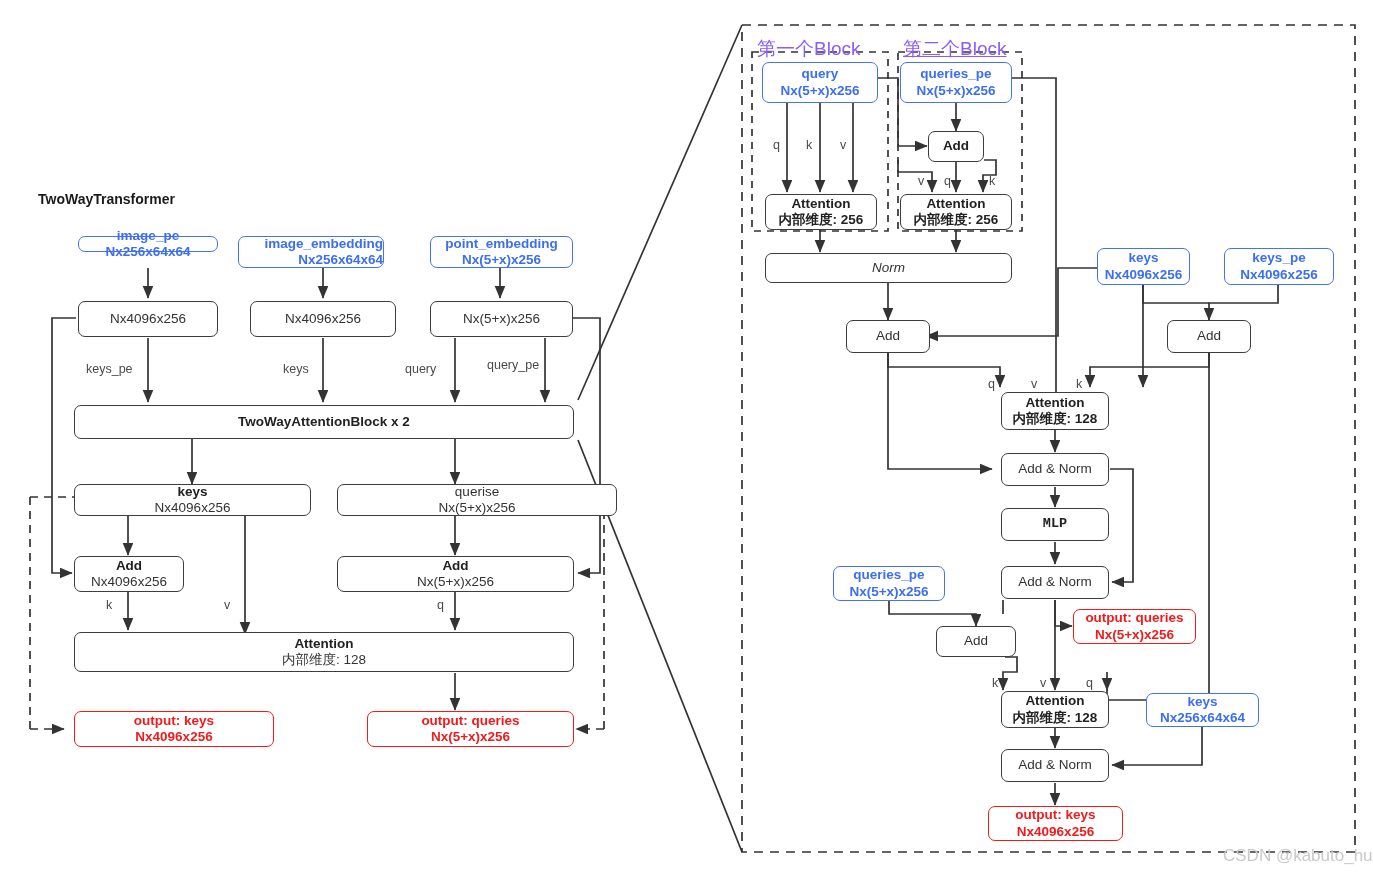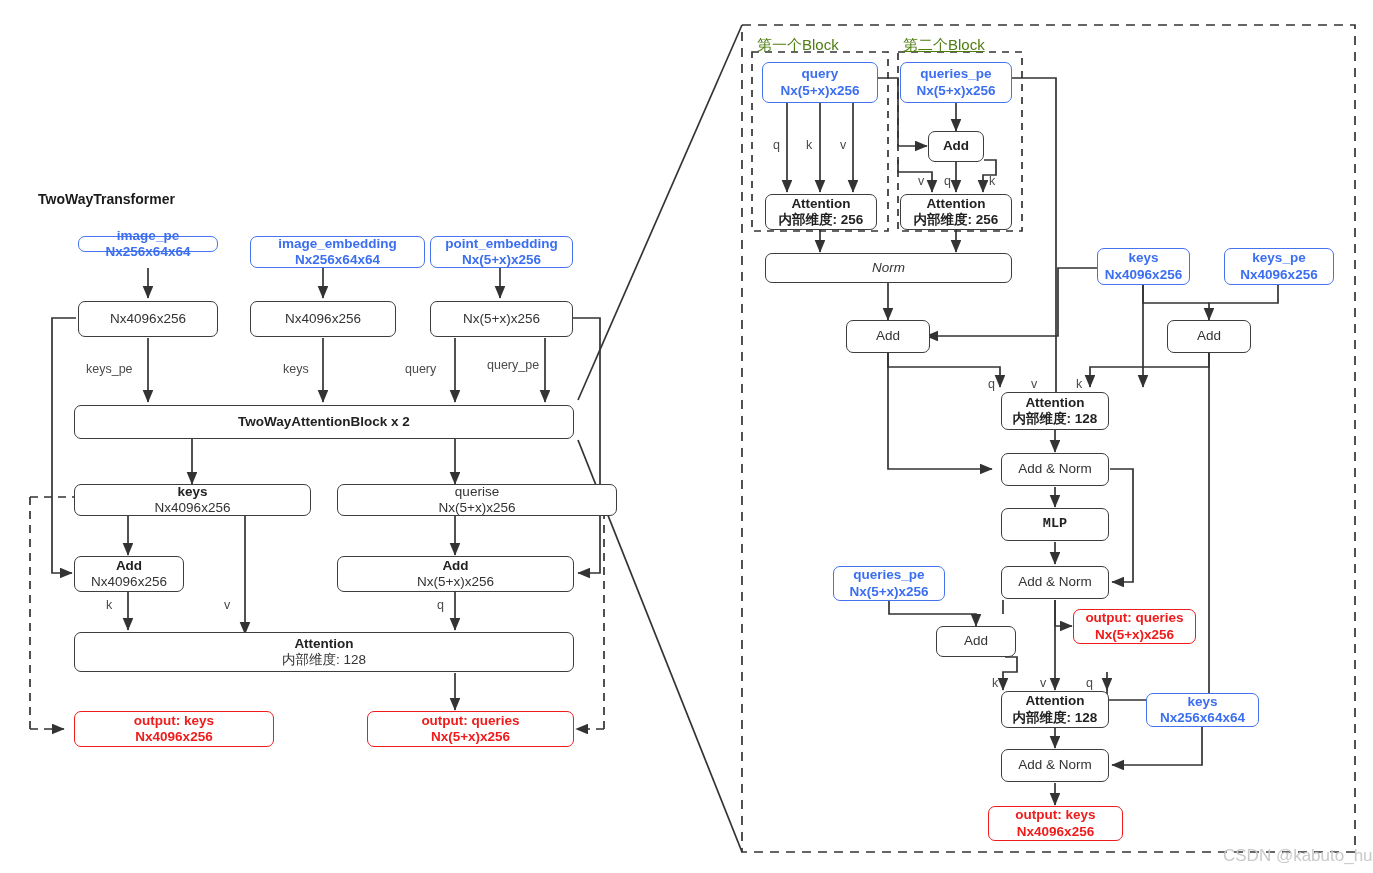--- a/index.html
+++ b/index.html
@@ -7,21 +7,21 @@
   #stage{position:relative;width:1373px;height:873px;background:#fff;overflow:hidden;}
   svg.layer{position:absolute;left:0;top:0;width:1373px;height:873px;}
   .node{position:absolute;box-sizing:border-box;border:1.6px solid #3d3d3d;border-radius:7px;
         background:#fff;display:flex;flex-direction:column;align-items:center;justify-content:center;
         text-align:center;line-height:1.22;color:#333;font-size:13.5px;}
   .node span{display:block;white-space:nowrap;}
   .blue{border-color:#4472f0;color:#3b6ef0;font-weight:bold;}
   .red{border-color:#f01b1b;color:#f01b1b;font-weight:bold;}
   .b{font-weight:bold;color:#222;}
   .edgelabel{position:absolute;font-size:12.5px;color:#4a4a4a;white-space:nowrap;}
-  .grouplabel{position:absolute;font-size:15px;color:#4d7c0f;white-space:nowrap;}
+  .grouplabel{position:absolute;font-size:19px;color:#8b5cf6;white-space:nowrap;}
   #page-title{position:absolute;font-weight:bold;font-size:14px;color:#1a1a1a;}
   #watermark{position:absolute;font-size:17px;color:#c9c9c9;white-space:nowrap;}
 </style>
 </head>
 <body>
 
 <div id="stage">
 
   <svg class="layer">
     <defs>
@@ -145,21 +145,21 @@
       <path d="M898,52 L1022,52 L1022,231 L898,231 Z" stroke-dasharray="7,6"></path>
     </g>
   </svg>
 
   <div id="page-title" style="left:38px;top:191px;">TwoWayTransformer</div>
 
   <div class="node blue" style="left:78px;top:236px;width:140px;height:16px;">
     <span>image_pe</span>
     <span>Nx256x64x64</span>
   </div>
-  <div class="node blue" style="left:250px;top:236px;width:175px;height:32px;">
+  <div class="node blue" style="left:238px;top:236px;width:146px;height:32px;align-items:flex-end;">
     <span>image_embedding</span>
     <span>Nx256x64x64</span>
   </div>
   <div class="node blue" style="left:430px;top:236px;width:143px;height:32px;">
     <span>point_embedding</span>
     <span>Nx(5+x)x256</span>
   </div>
 
   <div class="node" style="left:78px;top:301px;width:140px;height:36px;">
     <span>Nx4096x256</span>

